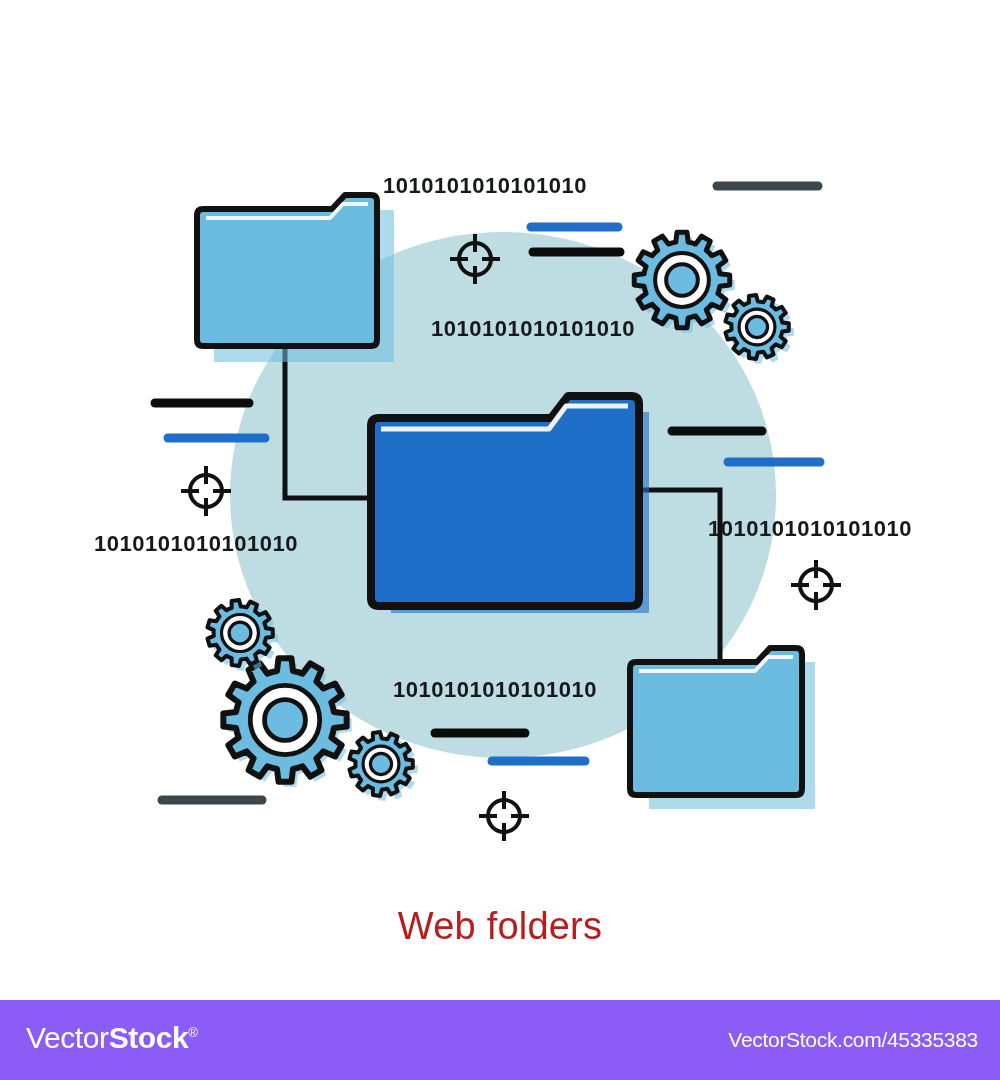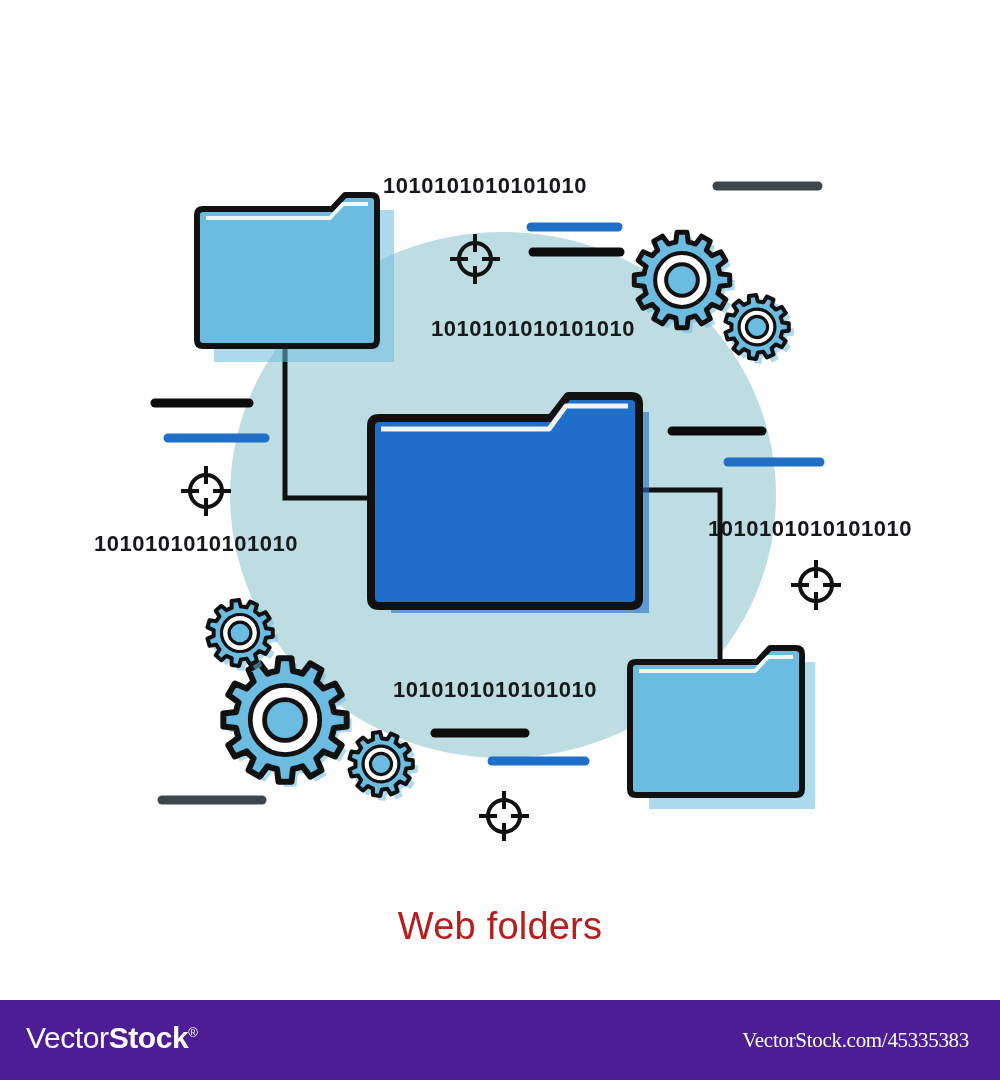--- a/index.html
+++ b/index.html
@@ -38,46 +38,46 @@
     color: #b91c1c;
     font-family: "Liberation Sans", sans-serif;
     letter-spacing: 0.2px;
   }
   #footer {
     position: absolute;
     left: 0;
     top: 1000px;
     width: 1000px;
     height: 80px;
-    background: #4c1d95;
+    background: #8b5cf6;
   }
   .brand {
     position: absolute;
     left: 26px;
     top: 21px;
     color: #ffffff;
     font-size: 30px;
     font-family: "Liberation Sans", sans-serif;
     letter-spacing: -0.4px;
     white-space: nowrap;
   }
   .brand .b-vector { font-weight: 400; }
   .brand .b-stock  { font-weight: 700; }
   .brand .b-reg {
     font-size: 13px;
     vertical-align: super;
     font-weight: 400;
   }
   .footer-url {
     position: absolute;
-    right: 31px;
+    right: 22px;
     top: 28px;
     color: #ffffff;
     font-size: 21px;
-    font-family: Liberation Serif, serif;
+    font-family: Liberation Sans, sans-serif;
     letter-spacing: -0.3px;
     white-space: nowrap;
   }
   .binary {
     font-family: "Liberation Sans", sans-serif;
     font-size: 22px;
     font-weight: 700;
     fill: #16181c;
     letter-spacing: 0.5px;
   }

